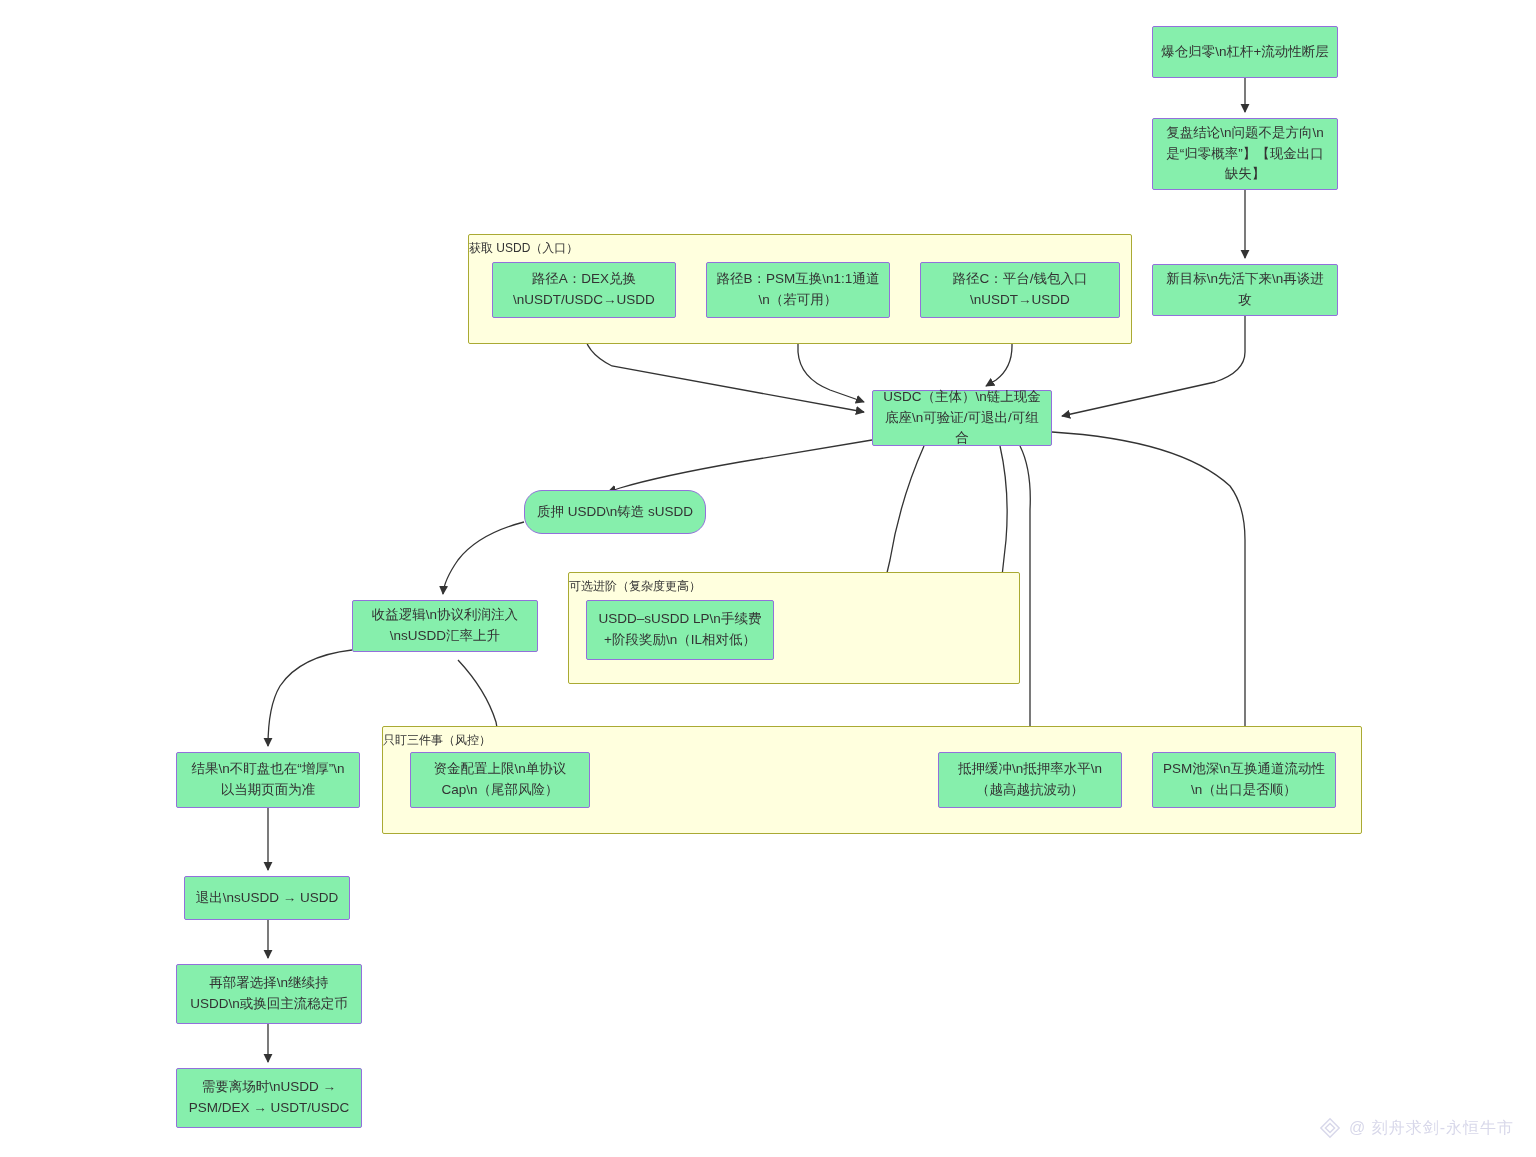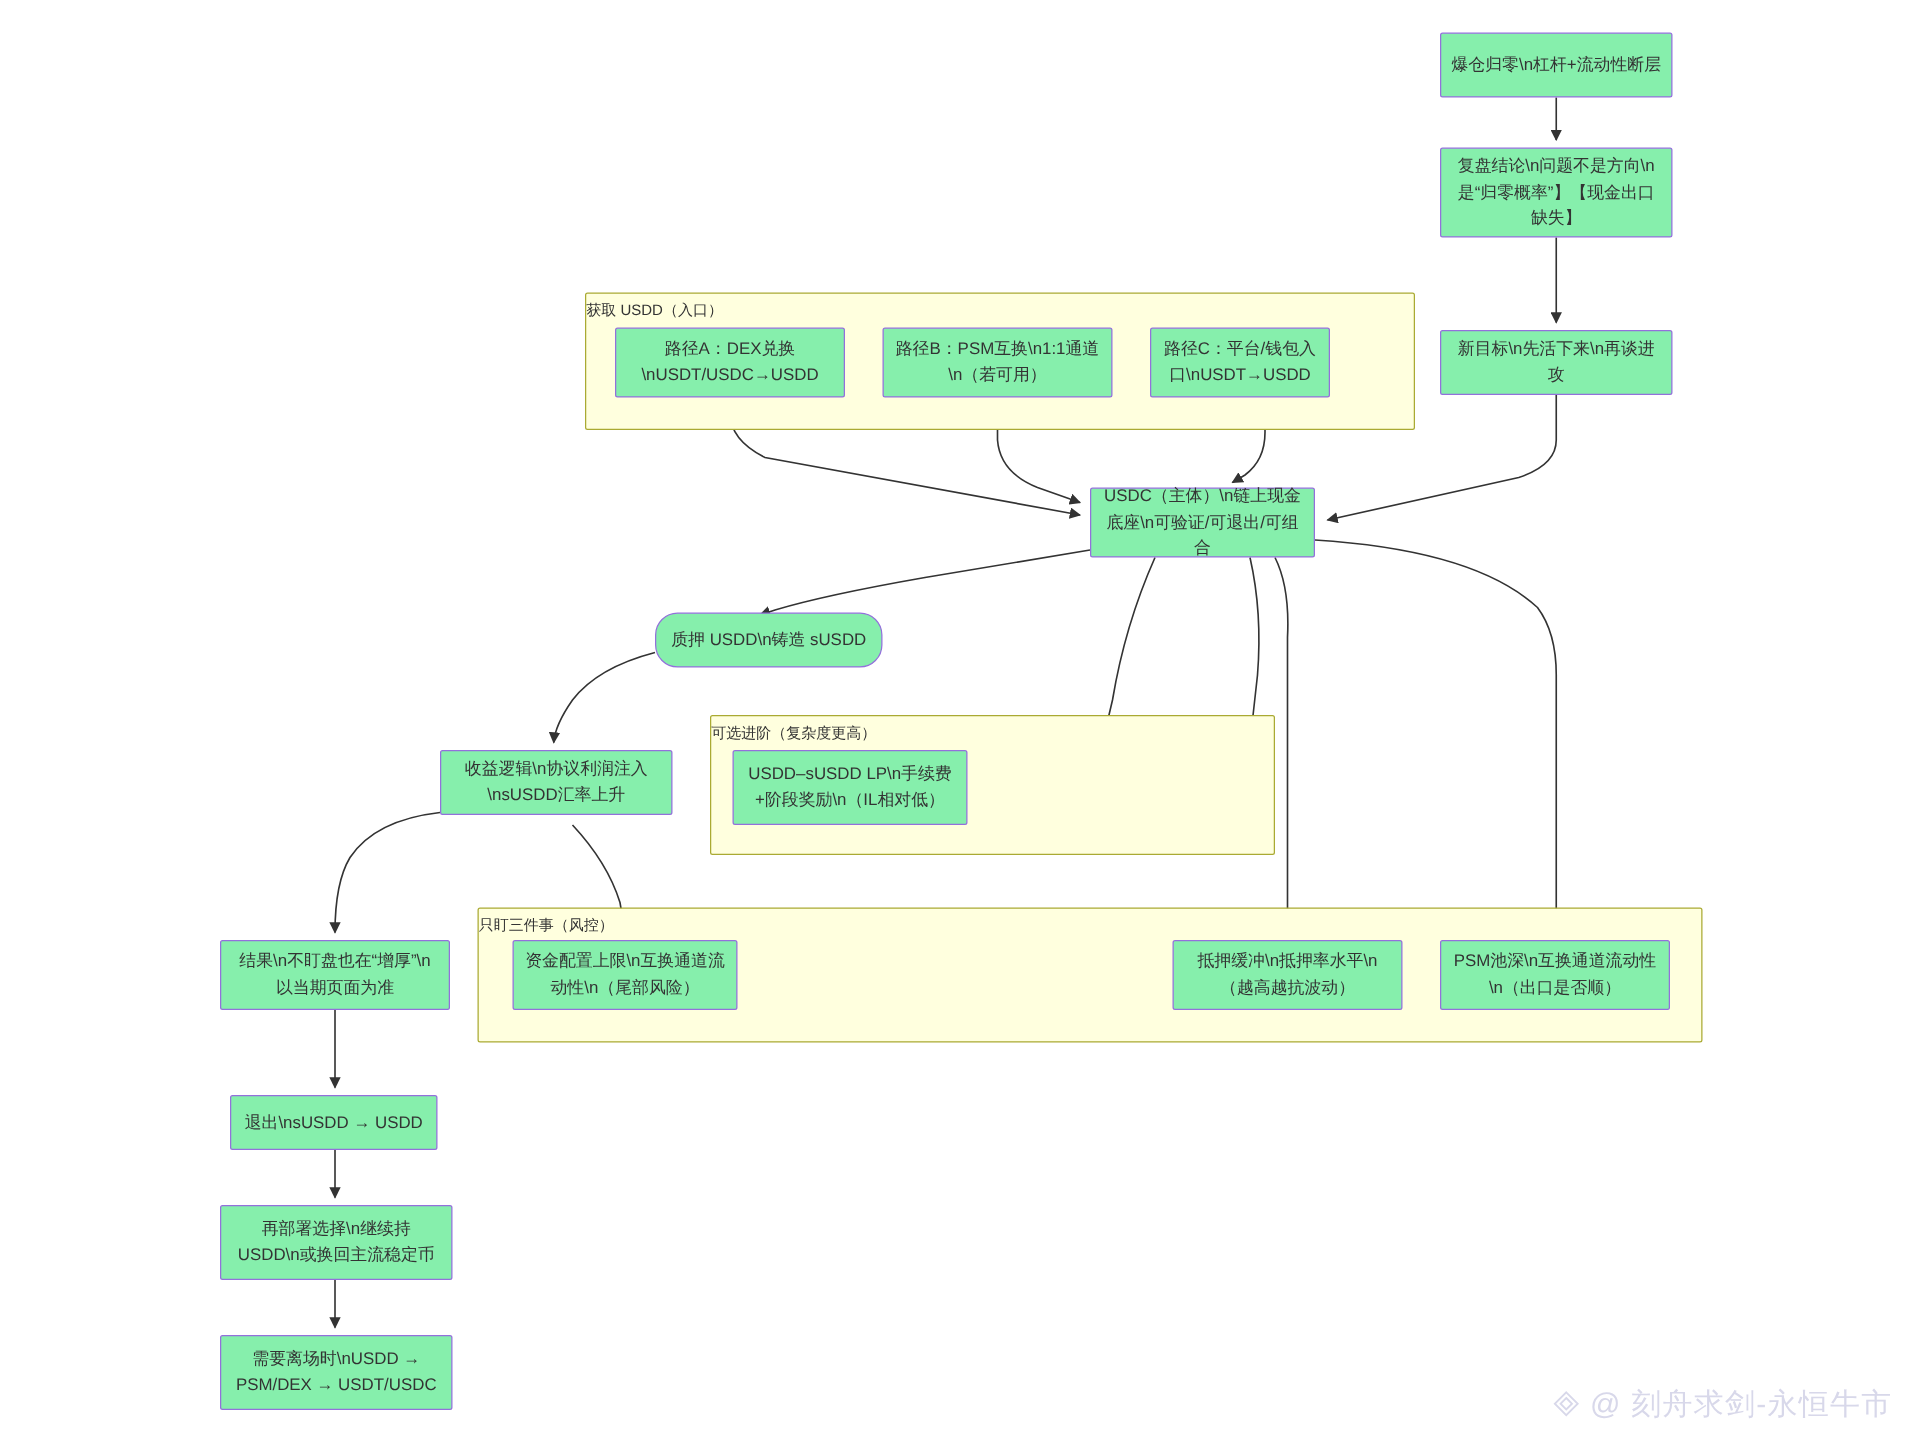--- a/index.html
+++ b/index.html
@@ -65,21 +65,21 @@
     width: 100%;
   }
   #watermark {
     position: absolute;
     right: 22px;
     bottom: 18px;
     display: flex;
     align-items: center;
     gap: 8px;
     color: #d8d8ea;
-    font-size: 24px;
+    font-size: 16px;
     letter-spacing: 1px;
     user-select: none;
   }
   #watermark .wm-logo {
     display: inline-block;
     width: 22px;
     height: 22px;
   }
   #watermark .wm-text {
     white-space: nowrap;
@@ -152,40 +152,40 @@
   </div>
   <div class="node" style="left: 1152px; top: 264px; width: 186px; height: 52px;">
     <span class="node-text">新目标\n先活下来\n再谈进攻</span>
   </div>
   <div class="node" style="left: 492px; top: 262px; width: 184px; height: 56px;">
     <span class="node-text">路径A：DEX兑换\nUSDT/USDC→USDD</span>
   </div>
   <div class="node" style="left: 706px; top: 262px; width: 184px; height: 56px;">
     <span class="node-text">路径B：PSM互换\n1:1通道\n（若可用）</span>
   </div>
-  <div class="node" style="left: 920px; top: 262px; width: 144px; height: 56px;">
+  <div class="node" style="left: 920px; top: 262px; width: 200px; height: 56px;">
     <span class="node-text">路径C：平台/钱包入口\nUSDT→USDD</span>
   </div>
   <div class="node" style="left: 872px; top: 390px; width: 180px; height: 56px;">
     <span class="node-text">USDC（主体）\n链上现金底座\n可验证/可退出/可组合</span>
   </div>
   <div class="node" style="left: 524px; top: 490px; width: 182px; height: 44px; border-radius: 18px;">
     <span class="node-text">质押 USDD\n铸造 sUSDD</span>
   </div>
   <div class="node" style="left: 352px; top: 600px; width: 186px; height: 52px;">
     <span class="node-text">收益逻辑\n协议利润注入\nsUSDD汇率上升</span>
   </div>
   <div class="node" style="left: 586px; top: 600px; width: 188px; height: 60px; justify-content: center;">
     <span class="node-text">USDD–sUSDD LP\n手续费+阶段奖励\n（IL相对低）</span>
   </div>
   <div class="node" style="left: 176px; top: 752px; width: 184px; height: 56px;">
     <span class="node-text">结果\n不盯盘也在“增厚”\n以当期页面为准</span>
   </div>
   <div class="node" style="left: 410px; top: 752px; width: 180px; height: 56px;">
-    <span class="node-text">资金配置上限\n互换通道流动性\n（尾部风险）</span>
+    <span class="node-text">资金配置上限\n单协议Cap\n（尾部风险）</span>
   </div>
   <div class="node" style="left: 938px; top: 752px; width: 184px; height: 56px;">
     <span class="node-text">抵押缓冲\n抵押率水平\n（越高越抗波动）</span>
   </div>
   <div class="node" style="left: 1152px; top: 752px; width: 184px; height: 56px;">
     <span class="node-text">PSM池深\n互换通道流动性\n（出口是否顺）</span>
   </div>
   <div class="node" style="left: 184px; top: 876px; width: 166px; height: 44px;">
     <span class="node-text">退出\nsUSDD → USDD</span>
   </div>

